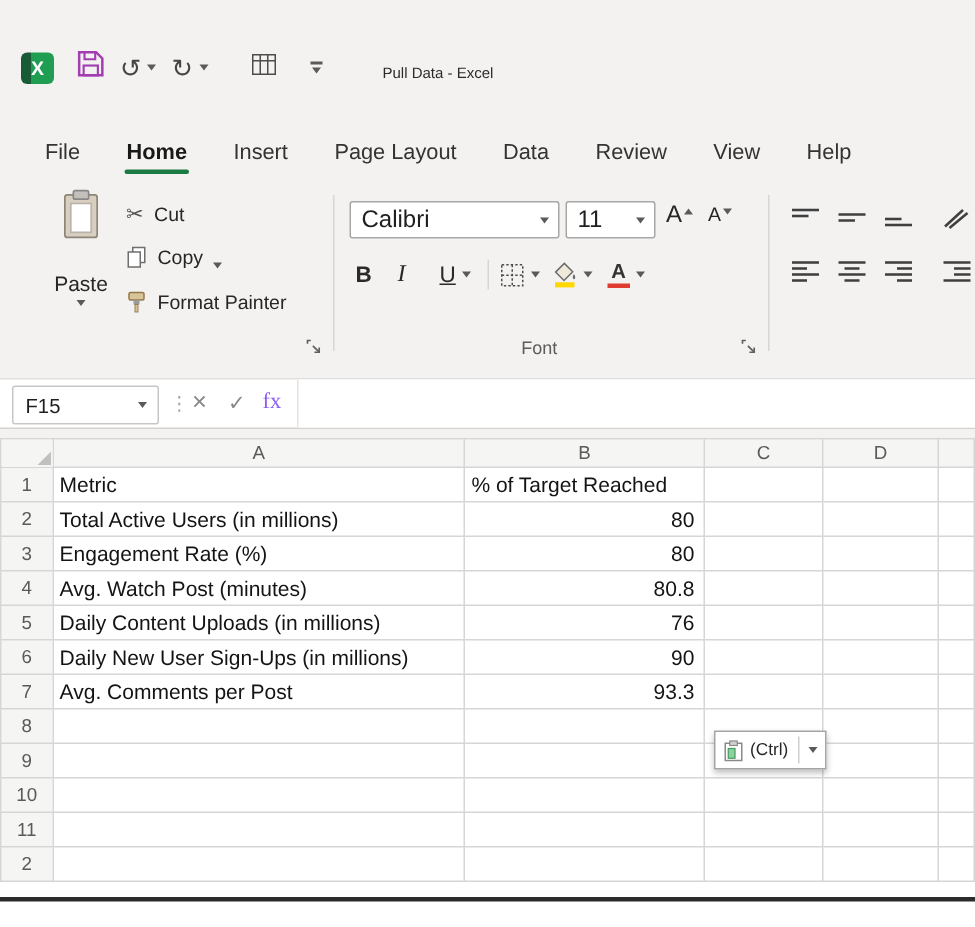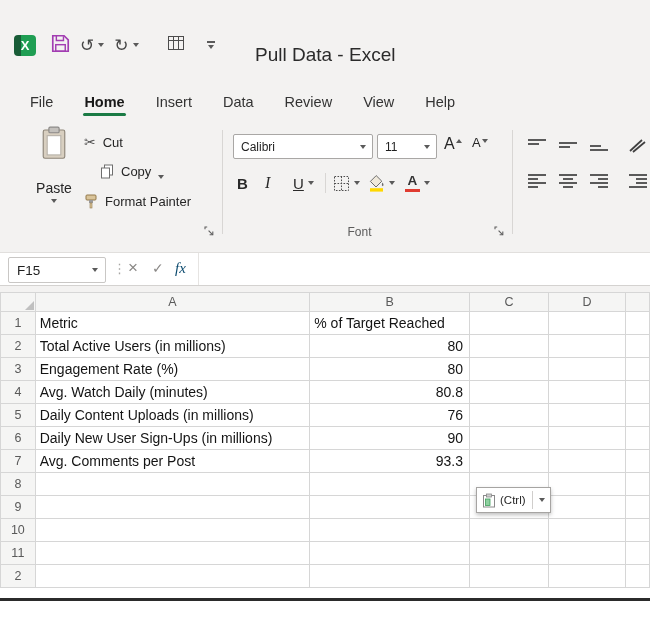--- a/index.html
+++ b/index.html
@@ -12,21 +12,21 @@
   
   .qat { position:absolute; left:14px; top:32px; height:26px; display:flex; align-items:center; }
   .xl-logo { width:22px; height:21px; border-radius:4px; background:linear-gradient(90deg,#185c37 0%,#185c37 30%,#1f9e53 30%); color:#fff; font-weight:bold; font-size:13px; display:flex; align-items:center; justify-content:center; margin-right:15px; }
   .qbtn { display:flex; align-items:center; color:#454545; margin-right:10px; }
   .qbtn .glyph { font-size:17px; line-height:1; color:#454545; }
   .chev { width:0; height:0; border-left:3.5px solid transparent; border-right:3.5px solid transparent; border-top:4px solid #5a5a5a; display:inline-block; }
   .qbtn .chev { margin-left:4px; }
   .qat-gap { width:18px; }
   .qat-more { display:flex; flex-direction:column; align-items:center; margin-left:12px; }
   .qat-more .bar { width:8px; height:1.5px; background:#5a5a5a; margin-bottom:2.5px; }
-  .title-text { position:absolute; left:255px; top:44px; font-size:19px; color:#2b2b2b; }
+  .title-text { position:absolute; left:255px; top:44px; font-size:10px; color:#2b2b2b; }
 
   
   .menubar { position:absolute; left:0; top:88px; width:650px; height:32px; display:flex; align-items:flex-end; padding-left:28px; gap:27px; overflow:hidden; }
   .mtab { font-size:14.5px; color:#333; padding:0 2px 10px; white-space:nowrap; position:relative; }
   .mtab.active { color:#191919; font-weight:700; }
   .mtab.active::after { content:""; position:absolute; left:1px; right:1px; bottom:4px; height:3px; border-radius:2px; background:#1a7a44; }
 
   
   .ribbon { position:absolute; left:0; top:120px; width:650px; height:124px; }
   .rgroup { position:absolute; top:0; height:100%; }
@@ -35,25 +35,25 @@
   .launcher { position:absolute; right:8px; bottom:8px; line-height:0; }
 
   .g-clipboard { left:0; width:222px; }
   .paste-btn { position:absolute; left:28px; top:6px; width:52px; height:92px; display:flex; flex-direction:column; align-items:center; border-radius:3px; }
   .paste-btn .lbl { font-size:14px; color:#262626; margin-top:16px; }
   .paste-btn .chev { margin-top:3px; }
   .small-btn { position:absolute; display:flex; align-items:center; gap:7px; font-size:13px; color:#262626; }
   .small-btn .ic { line-height:0; }
   .cut-glyph { font-size:14px; color:#525252; }
   .sb-cut { left:84px; top:14px; }
-  .sb-copy { left:100px; top:44px;align-items:flex-end; }
+  .sb-copy { left:84px; top:44px;align-items:flex-end; }
   .sb-fp { left:84px; top:74px; }
 
   .g-font { left:223px; width:289px; }
-  .combo { position:absolute; height:25px; background:#fff; border:1px solid #a9a7a5; border-radius:2px; display:flex; align-items:center; font-size:12px; color:#1f1f1f; padding-left:7px; }
+  .combo { position:absolute; height:25px; background:#fff; border:1px solid #a9a7a5; border-radius:2px; display:flex; align-items:center; font-size:16px; color:#1f1f1f; padding-left:7px; }
   .combo .chev { position:absolute; right:6px; }
   .combo-fontname { left:10px; top:14px; width:140px; }
   .combo-fontsize { left:154px; top:14px; width:60px; }
   .fbtn { position:absolute; display:flex; align-items:flex-end; color:#262626; }
   .grow-btn { left:221px; top:16px; } .gshrink-btn { left:249px; top:16px; }
   .big-a { font-size:16px; line-height:1; }
   .caret-up { width:0;height:0;border-left:3.5px solid transparent;border-right:3.5px solid transparent;border-bottom:4px solid #5a5a5a; margin:0 0 9px 1px; display:inline-block;}
   .caret-dn { width:0;height:0;border-left:3.5px solid transparent;border-right:3.5px solid transparent;border-top:4px solid #5a5a5a; margin:0 0 1px 1px; display:inline-block;}
   .row2 { position:absolute; left:14px; top:50px; display:flex; align-items:center; height:26px; }
   .t-bold { font-weight:bold; font-size:15px; width:24px; text-align:center; }
@@ -70,21 +70,21 @@
   .al-row1 { top:16px; } .al-row2 { top:52px; }
   .al-ic { line-height:0; }
 
   
   .fbar { position:absolute; left:0; top:252px; width:650px; height:34px; background:#fff; border-top:1px solid #e1dfdd; border-bottom:1px solid #d4d2d0; }
   .name-box { position:absolute; left:8px; top:4px; width:98px; height:26px; background:#fff; border:1px solid #c9c7c5; border-radius:2px; font-size:13.5px; color:#1f1f1f; display:flex; align-items:center; padding-left:8px; }
   .name-box .chev { position:absolute; right:7px; }
   .fb-dots { position:absolute; left:113px; top:8px; color:#a7a5a3; font-size:13px; }
   .fb-x { position:absolute; left:128px; top:5px; font-size:17px; color:#8a8886; }
   .fb-check { position:absolute; left:152px; top:7px; font-size:14px; color:#8a8886; }
-  .fb-fx { position:absolute; left:175px; top:7px; font-family:"Liberation Serif",serif; font-style:italic; font-size:15px; color:#0c4a6e; }
+  .fb-fx { position:absolute; left:175px; top:7px; font-family:"Liberation Serif",serif; font-size:15px; color:#8b5cf6; }
   .fb-field { position:absolute; left:198px; top:0; right:0; bottom:0; background:#fff; border-left:1px solid #e6e4e2; font-size:13px; color:#1f1f1f; padding:8px; }
 
   
   .gridwrap { position:absolute; left:0; top:292px; width:650px; height:326px; background:#fff; }
   table.sheet { border-collapse:collapse; table-layout:fixed; }
   .sheet th, .sheet td { border:1px solid #d6d6d6; font-weight:normal; }
   .sheet thead th { height:19px; background:#f5f5f4; font-size:12.5px; color:#5a5a5a; text-align:center; padding:0; }
   .sheet tbody th { height:23px; background:#f5f5f4; font-size:12.5px; color:#5a5a5a; text-align:center; padding:0; }
   .sheet td { height:23px; background:#fff; font-size:14px; color:#141414; padding:0 4px; white-space:nowrap; overflow:hidden; }
   .sheet td.num { text-align:right; padding-right:6px; }
@@ -135,20 +135,21 @@
       <span class="bar"></span>
       <span class="chev"></span>
     </span>
   </div>
   <div class="title-text">Pull Data  -  Excel</div>
 
   <div class="menubar">
       <div class="mtab">File</div>
       <div class="mtab active">Home</div>
       <div class="mtab">Insert</div>
+      <div class="mtab">Page Layout</div>
       <div class="mtab">Data</div>
       <div class="mtab">Review</div>
       <div class="mtab">View</div>
       <div class="mtab">Help</div>
     </div>
 
   <div class="ribbon">
 
     <div class="rgroup g-clipboard">
       <div class="paste-btn">
@@ -395,21 +396,21 @@
         <tr>
           <th>3</th>
           <td>Engagement Rate (%)</td>
           <td class="num">80</td>
           <td></td>
           <td></td>
           <td></td>
         </tr>
         <tr>
           <th>4</th>
-          <td>Avg. Watch Daily (minutes)</td>
+          <td>Avg. Watch Post (minutes)</td>
           <td class="num">80.8</td>
           <td></td>
           <td></td>
           <td></td>
         </tr>
         <tr>
           <th>5</th>
           <td>Daily Content Uploads (in millions)</td>
           <td class="num">76</td>
           <td></td>

